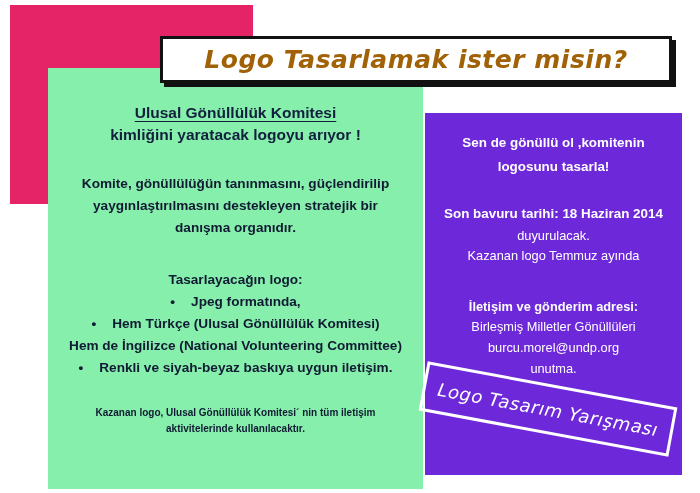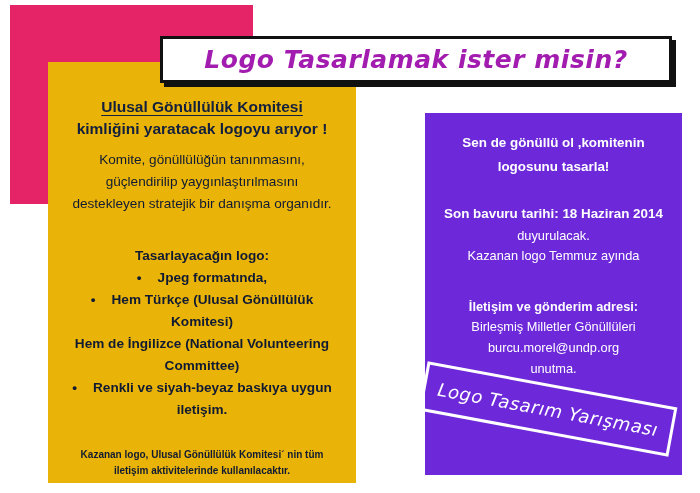--- a/index.html
+++ b/index.html
@@ -30,24 +30,24 @@
     top: 5px;
     width: 243px;
     height: 199px;
     background: #e42466;
   }
 
   
   .blue-panel {
     position: absolute;
     left: 48px;
-    top: 62px;
-    width: 308px;
+    top: 68px;
+    width: 375px;
     height: 421px;
-    background: #eab308;
+    background: #86efac;
     box-sizing: border-box;
     padding: 34px 14px 0 14px;
     text-align: center;
   }
 
   
   .green-panel {
     position: absolute;
     left: 425px;
     top: 113px;
@@ -73,42 +73,42 @@
     display: flex;
     align-items: center;
     justify-content: center;
     box-shadow: 4px 4px 0 0 #111111;
   }
   .title-text {
     font-family: "DejaVu Sans", sans-serif;
     font-style: italic;
     font-weight: bold;
     font-size: 25px;
-    color: #a21caf;
+    color: #a16207;
     letter-spacing: 0.5px;
     white-space: nowrap;
   }
 
   
   .b-head {
     color: #121f3d;
     font-size: 15.5px;
     font-weight: bold;
     line-height: 1.45;
   }
   .b-head .u {
     text-decoration: underline;
     text-underline-offset: 3px;
   }
   .b-para {
     color: #101a33;
     font-size: 13.6px;
-    font-weight: normal;
-    line-height: 1.62;
-    margin-top: 8px;
+    font-weight: bold;
+    line-height: 1.62;
+    margin-top: 26px;
     padding: 0 6px;
   }
   .b-sub {
     color: #101a33;
     font-size: 13.6px;
     font-weight: bold;
     line-height: 1.62;
     margin-top: 30px;
   }
   .b-list {

